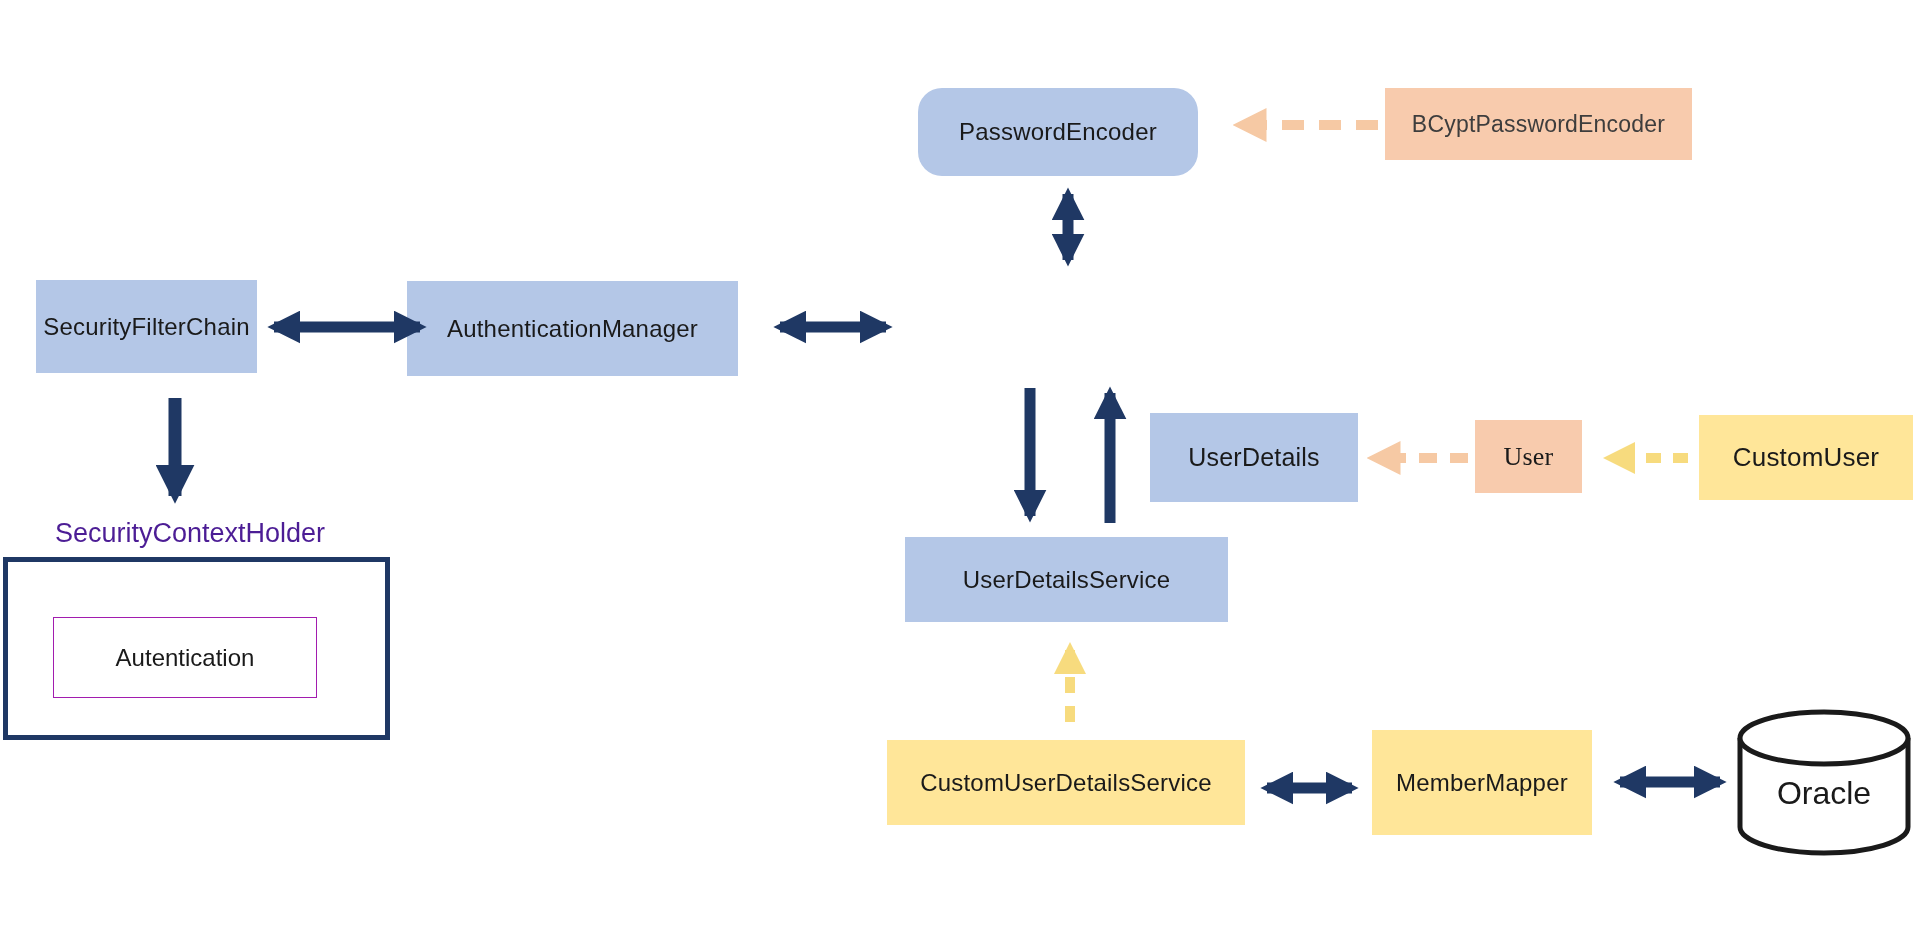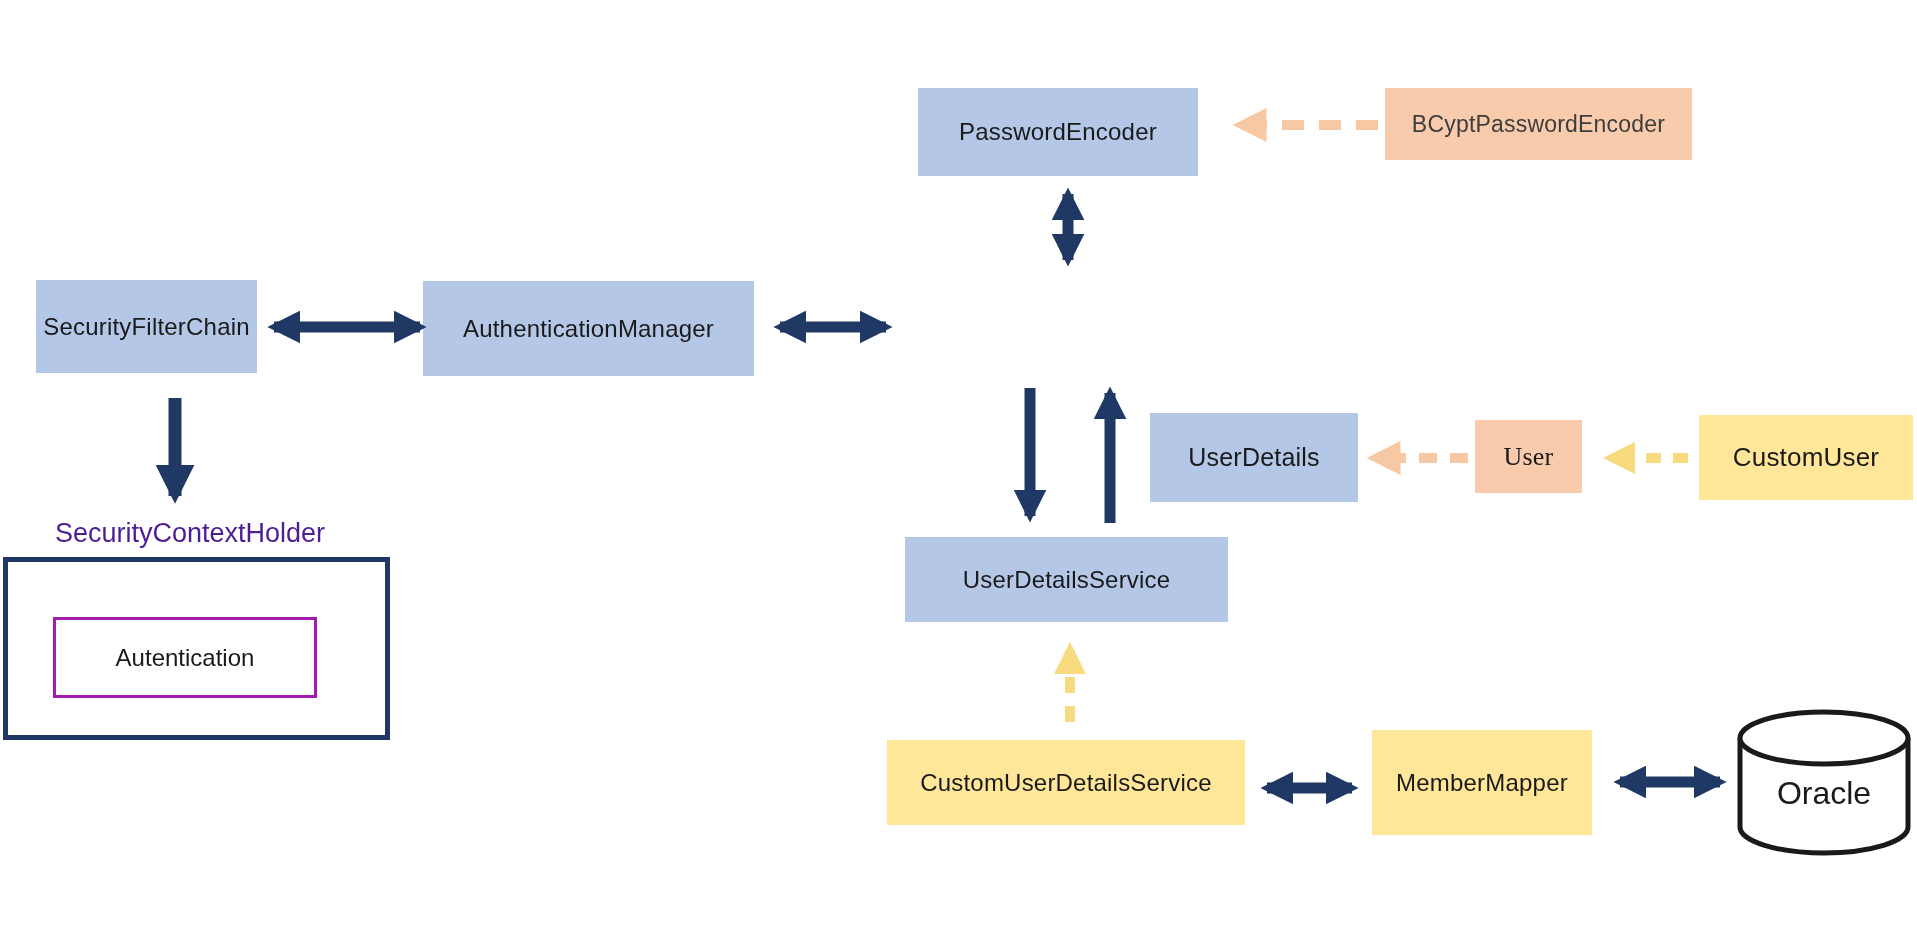--- a/index.html
+++ b/index.html
@@ -12,37 +12,37 @@
     box-sizing:border-box;font-size:24px;letter-spacing:0.2px;white-space:nowrap;
   }
   .blue{background:#B4C7E7;}
   .peach{background:#F8CBAD;}
   .yellow{background:#FFE699;}
   .label{position:absolute;display:flex;align-items:center;justify-content:center;box-sizing:border-box;}
   .navy-frame{position:absolute;box-sizing:border-box;border:5px solid #1F3864;background:#ffffff;}
   #svg-layer{position:absolute;left:0;top:0;pointer-events:none;}
 
   
-  #n-password-encoder{left:918px;top:88px;width:280px;height:88px;}
+  #n-password-encoder{left:918px;top:88px;width:280px;height:88px;border-radius:24px;}
   #n-bcypt{left:1385px;top:88px;width:307px;height:72px;font-size:23px;color:#3d3d3d;}
   #n-sfc{left:36px;top:280px;width:221px;height:93px;}
-  #n-am{left:423px;top:281px;width:331px;height:95px;}
+  #n-am{left:407px;top:281px;width:331px;height:95px;}
   #n-ap{left:898px;top:279px;width:335px;height:94px;}
   #n-user-details{left:1150px;top:413px;width:208px;height:89px;font-size:25px;}
   #n-user{left:1475px;top:420px;width:107px;height:73px;font-size:26px;font-family:Liberation Serif, serif;}
   #n-custom-user{left:1699px;top:415px;width:214px;height:85px;font-size:26px;}
   #n-uds{left:905px;top:537px;width:323px;height:85px;}
   #n-cuds{left:887px;top:740px;width:358px;height:85px;}
   #n-member-mapper{left:1372px;top:730px;width:220px;height:105px;}
 
   #lbl-holder{left:20px;top:515px;width:340px;height:36px;font-size:27px;color:#4c1d95;}
   #frame-holder{left:3px;top:557px;width:387px;height:183px;}
   #lbl-security-context{left:45px;top:22px;width:290px;height:28px;font-size:21px;color:#111;}
   #frame-autentication{position:absolute;left:45px;top:55px;width:264px;height:81px;
-    border:3px solid #a21caf;background:#fff;box-sizing:border-box;
+    border:1px solid #a21caf;background:#fff;box-sizing:border-box;
     display:flex;align-items:center;justify-content:center;font-size:24px;}
   #oracle-text{font-family:"Liberation Sans", sans-serif;}
 </style>
 </head>
 <body>
 
 <div id="canvas">
 
   <div class="node blue" id="n-password-encoder">PasswordEncoder</div>
   <div class="node blue" id="n-sfc">SecurityFilterChain</div>

